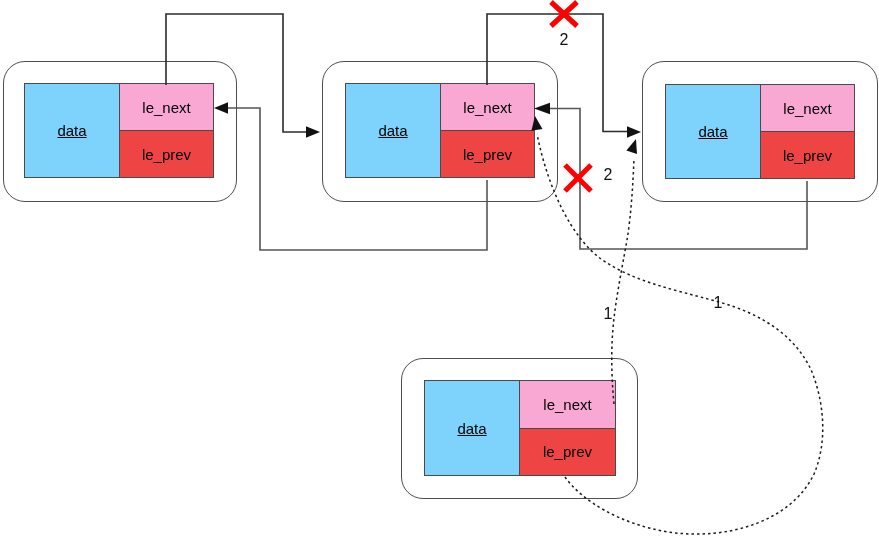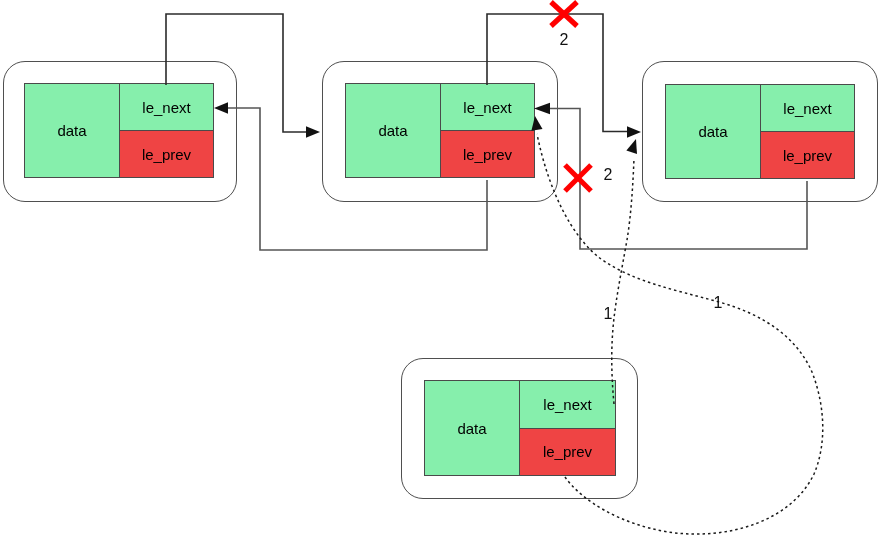--- a/index.html
+++ b/index.html
@@ -25,25 +25,26 @@
     box-sizing:border-box;
     background:#ffffff;
   }
   .cell {
     display:flex; align-items:center; justify-content:center;
     font-size:15px; color:#000000;
     box-sizing:border-box;
   }
   .cell-data {
     width:95px;
-    background:#86efac;
+    background:#7dd3fc;
     border-right:1.6px solid #4a4a4a;
+    text-decoration:underline;
   }
   .ptr-col { flex:1; display:flex; flex-direction:column; }
-  .cell-next { flex:1; background:#86efac; border-bottom:1.6px solid #4a4a4a; }
+  .cell-next { flex:1; background:#f9a8d4; border-bottom:1.6px solid #4a4a4a; }
   .cell-prev { flex:1; background:#ef4444; }
   .overlay {
     position:absolute; left:0; top:0;
     width:879px; height:541px;
     pointer-events:none;
   }
   .step-label {
     position:absolute;
     font-size:16px; line-height:18px;
     color:#111111;

